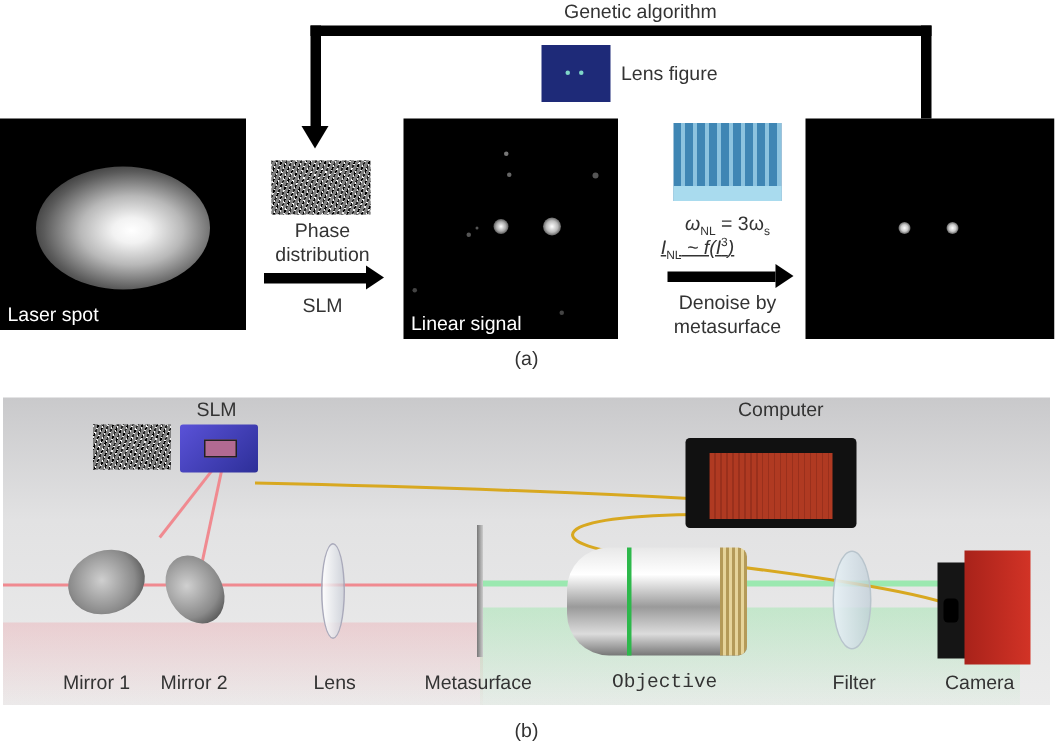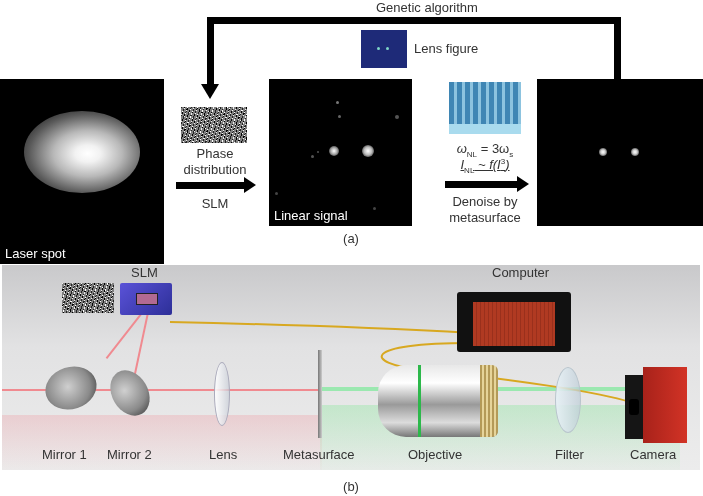--- a/index.html
+++ b/index.html
@@ -31,21 +31,21 @@
   <div class="bar" style="left:614px;top:17px;width:7px;height:62px;"></div>
   <div class="bar" style="left:207px;top:17px;width:7px;height:68px;"></div>
   <div class="tri-down" style="left:201px;top:84px;"></div>
 
   <div class="abs" style="left:361px;top:30px;width:46px;height:38px;background:#1e2a78;">
     <div class="blob" style="left:16px;top:17px;width:3px;height:3px;background:#7fd6c8;"></div>
     <div class="blob" style="left:25px;top:17px;width:3px;height:3px;background:#7fd6c8;"></div>
   </div>
   <div class="txt" style="left:414px;top:41px;">Lens figure</div>
 
-  <div class="panel" style="left:0;top:79px;width:164px;height:185px;">
+  <div class="panel" style="left:0;top:79px;width:164px;height:141px;">
     <div class="blob" style="left:24px;top:32px;width:116px;height:82px;background:radial-gradient(ellipse at 55% 52%,#ffffff 0%,#f2f2f2 14%,#b8b8b8 38%,#5a5a5a 65%,#1a1a1a 88%,#000 100%);"></div>
     <span class="panel-label">Laser spot</span>
   </div>
 
   <div class="noise" style="left:181px;top:107px;width:66px;height:36px;"></div>
   <div class="txt" style="left:176px;top:146px;width:78px;">Phase</div>
   <div class="txt" style="left:176px;top:162px;width:78px;">distribution</div>
   <div class="bar" style="left:176px;top:182px;width:68px;height:7px;"></div>
   <div class="tri-right" style="left:244px;top:177px;"></div>
   <div class="txt" style="left:176px;top:196px;width:78px;">SLM</div>
@@ -63,21 +63,21 @@
     <span class="panel-label">Linear signal</span>
   </div>
 
   <div class="abs" style="left:449px;top:82px;width:72px;height:52px;
        background:
         linear-gradient(180deg,rgba(0,0,0,0) 0 42px,#a9dbee 42px 52px),
         repeating-linear-gradient(90deg,#3f86b4 0 5px,#8cc3df 5px 8px);"></div>
   <div class="txt" style="left:444px;top:141px;width:82px;font-size:13px;font-style:italic;">
     <span>ω</span><sub style="font-size:8px;font-style:normal">NL</sub><span style="font-style:normal"> = 3ω</span><sub style="font-size:8px;font-style:normal">s</sub>
   </div>
-  <div class="txt" style="left:444px;top:157px;width:82px;font-size:13px;font-style:italic;text-decoration:underline;">
+  <div class="txt" style="left:424px;top:157px;width:82px;font-size:13px;font-style:italic;text-decoration:underline;">
     <span>I</span><sub style="font-size:8px;font-style:normal">NL</sub><span> ~ f(I</span><sup style="font-size:8px;font-style:normal">3</sup><span>)</span>
   </div>
   <div class="bar" style="left:445px;top:181px;width:72px;height:7px;"></div>
   <div class="tri-right" style="left:517px;top:176px;"></div>
   <div class="txt" style="left:440px;top:194px;width:90px;">Denoise by</div>
   <div class="txt" style="left:440px;top:210px;width:90px;">metasurface</div>
 
   <div class="panel" style="left:537px;top:79px;width:166px;height:147px;">
     <div class="blob" style="left:62px;top:69px;width:8px;height:8px;background:radial-gradient(#fff,#ccc 40%,#000 100%);"></div>
     <div class="blob" style="left:94px;top:69px;width:8px;height:8px;background:radial-gradient(#fff,#ccc 40%,#000 100%);"></div>
@@ -128,18 +128,18 @@
   <div class="abs" style="left:623px;top:100px;width:62px;height:78px;">
     <div class="abs" style="left:0;top:10px;width:20px;height:64px;background:#151515;"></div>
     <div class="abs" style="left:18px;top:2px;width:44px;height:76px;background:linear-gradient(90deg,#a8221a,#d23326);"></div>
     <div class="abs" style="left:4px;top:34px;width:10px;height:16px;background:#000;border-radius:3px;"></div>
   </div>
 
   <div class="scene-label" style="left:40px;top:182px;">Mirror 1</div>
   <div class="scene-label" style="left:105px;top:182px;">Mirror 2</div>
   <div class="scene-label" style="left:207px;top:182px;">Lens</div>
   <div class="scene-label" style="left:281px;top:182px;">Metasurface</div>
-  <div class="scene-label" style="left:406px;top:182px;">Objective</div>
+  <div class="scene-label" style="left:406px;top:182px;font-family:Liberation Mono, monospace;">Objective</div>
   <div class="scene-label" style="left:553px;top:182px;">Filter</div>
   <div class="scene-label" style="left:628px;top:182px;">Camera</div>
 </div>
 
 <div class="txt" style="left:336px;top:479px;width:30px;">(b)</div>
 
 </body></html>

